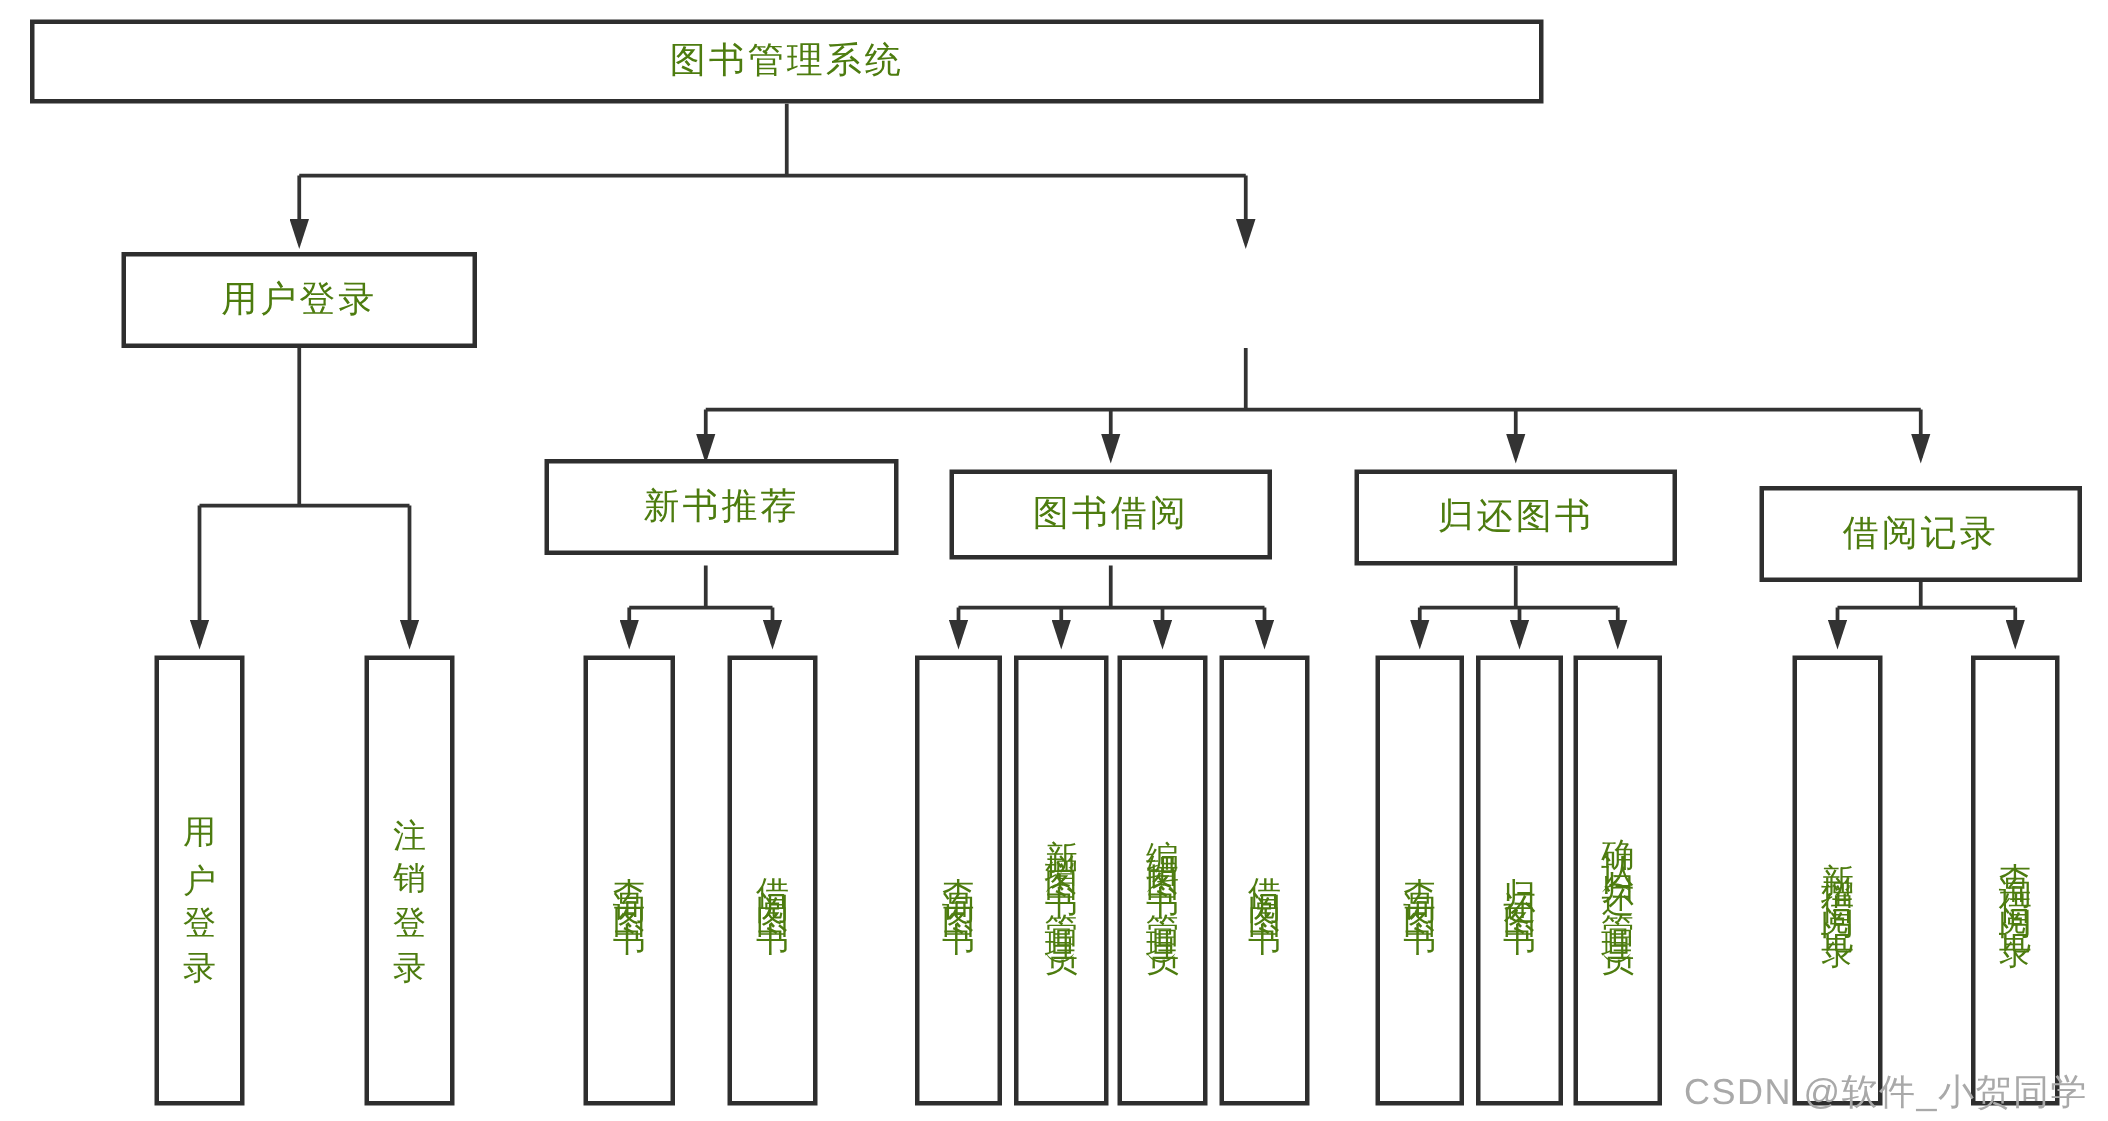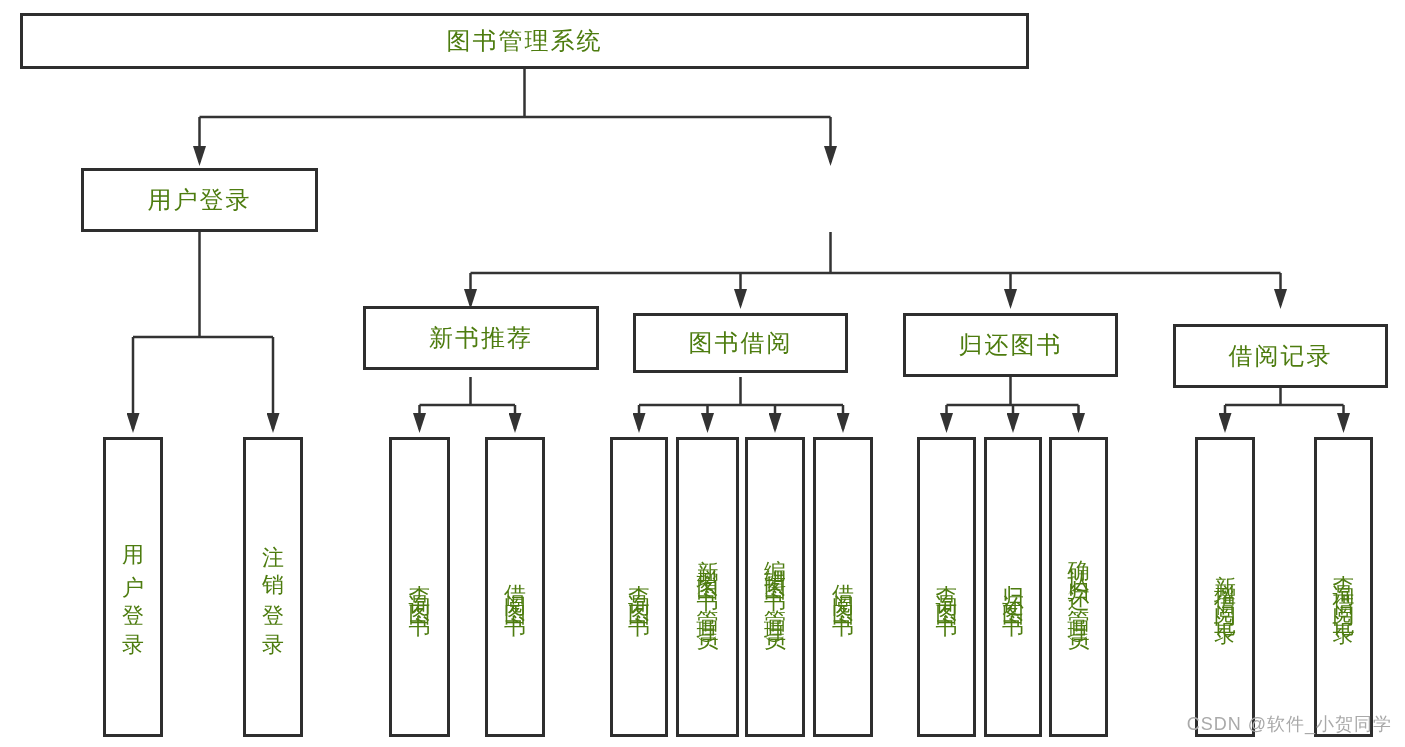--- a/index.html
+++ b/index.html
@@ -25,21 +25,21 @@
     text-align: center;
     line-height: 1;
   }
   .h  { font-size: 24px; letter-spacing: 2px; }
   .v  { writing-mode: vertical-rl; font-size: 22px; letter-spacing: 10px; }
   .v.spread { letter-spacing: 30px; }
   .watermark {
     position: absolute;
     top: 712px;
     right: 13px;
-    font-size: 18px;
+    font-size: 24px;
     letter-spacing: 1px;
     color: #a9a9a9;
     white-space: nowrap;
   }
 </style>
 </head>
 <body>
 
 <div class="canvas">
 

